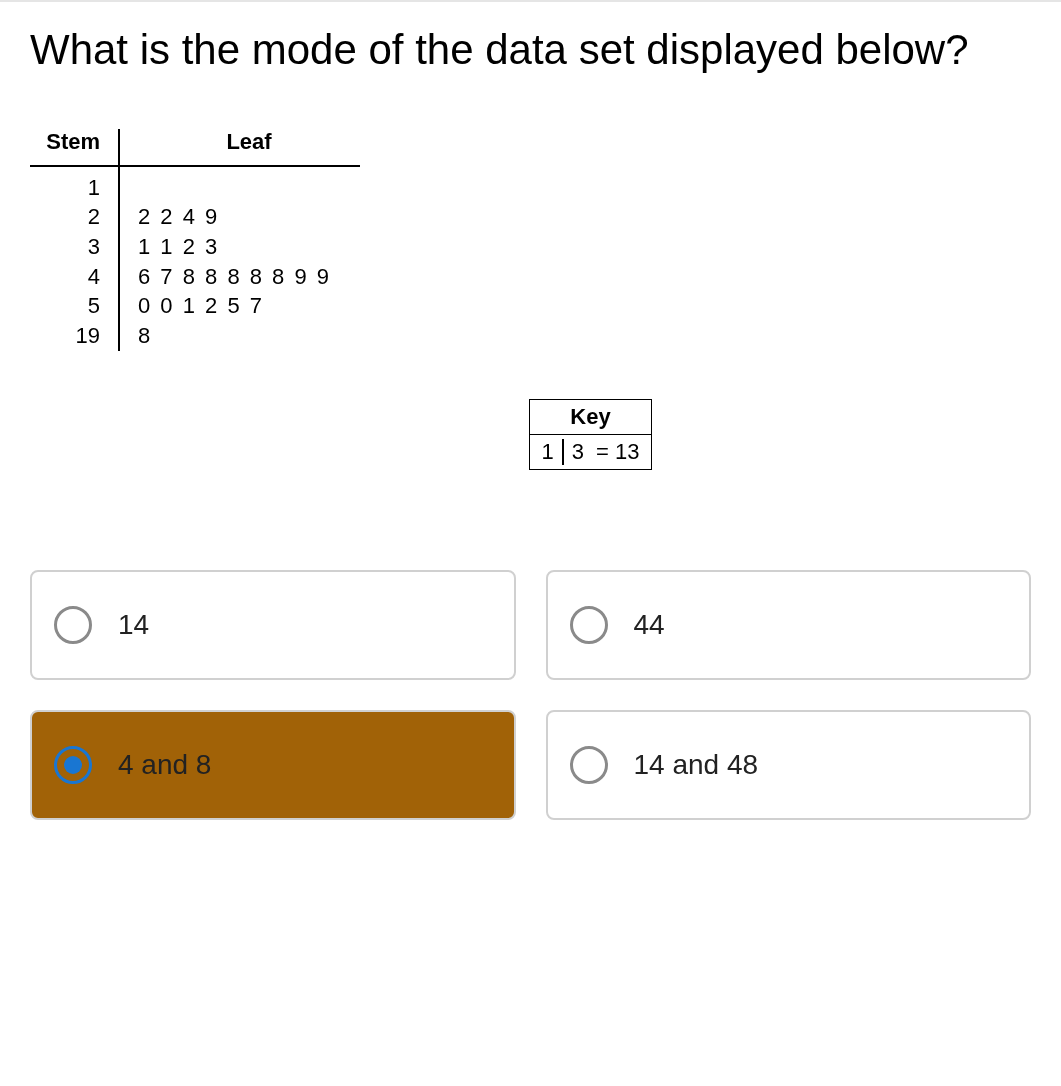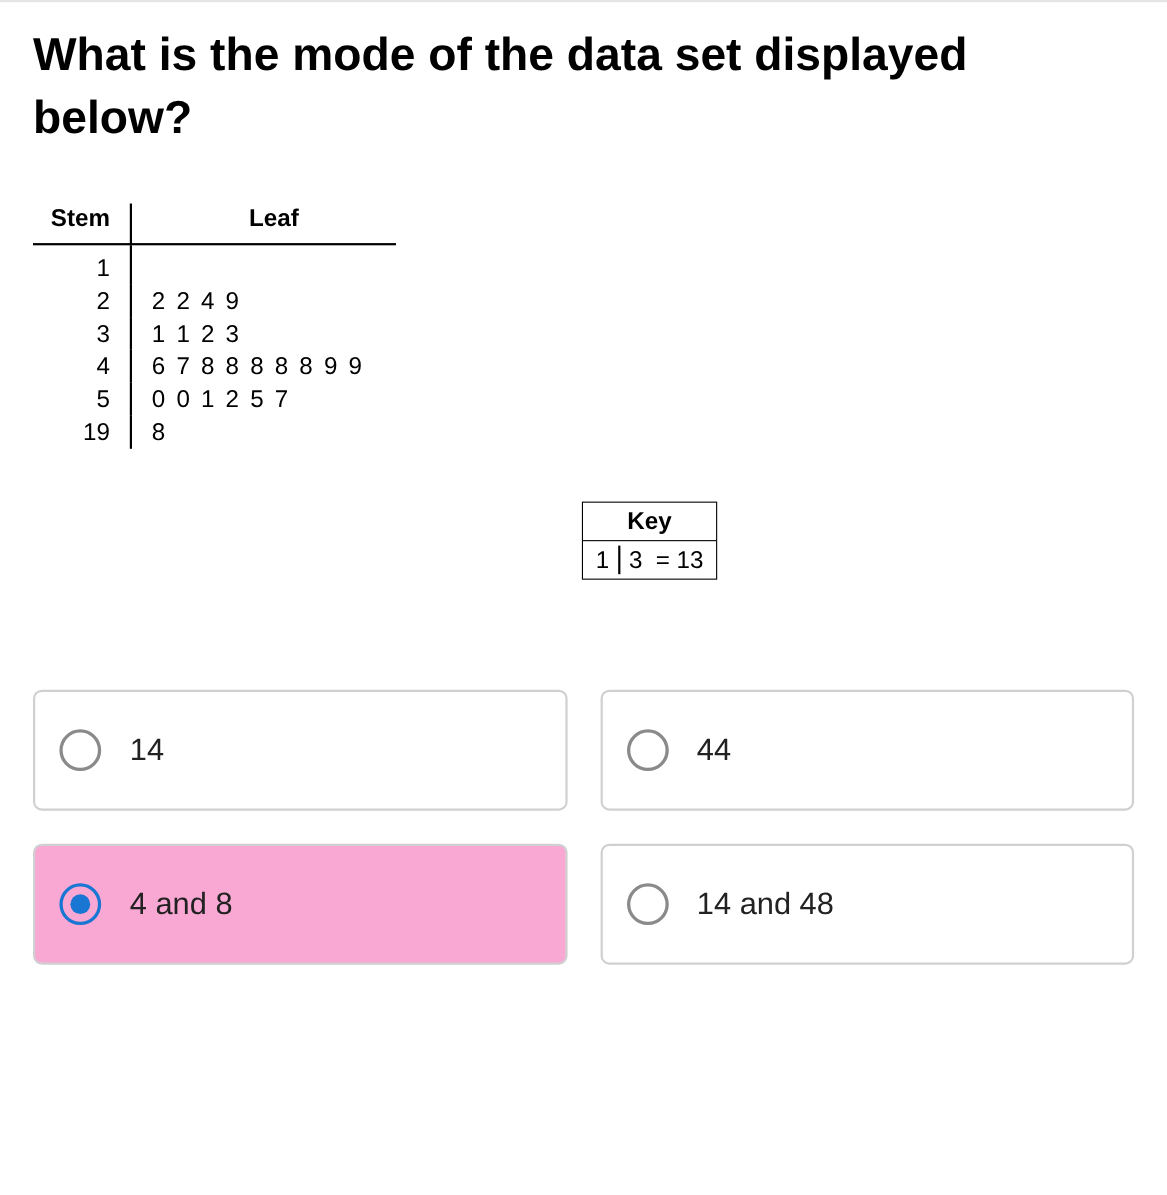--- a/index.html
+++ b/index.html
@@ -9,21 +9,21 @@
     }
     body {
       font-family: Arial, Helvetica, sans-serif;
       background: #fff;
       width: 1061px;
       padding: 20px 30px;
       border-top: 2px solid #e5e5e5;
     }
     .question {
       font-size: 42px;
-      font-weight: bold;
+      font-weight: normal;
       color: #000;
       line-height: 1.35;
       margin-bottom: 50px;
     }
     .stemleaf-wrap {
       display: flex;
       margin-bottom: 48px;
     }
     .stemleaf {
       font-family: Arial, sans-serif;
@@ -104,21 +104,21 @@
     .option {
       border: 2px solid #d0d0d0;
       border-radius: 8px;
       padding: 34px 22px;
       display: flex;
       align-items: center;
       cursor: pointer;
       background: #fff;
     }
     .option.selected {
-      background: #f9a8d4;
+      background: #a16207;
     }
     .radio {
       width: 38px;
       height: 38px;
       border: 3px solid #8a8a8a;
       border-radius: 50%;
       margin-right: 26px;
       flex-shrink: 0;
       display: flex;
       align-items: center;

